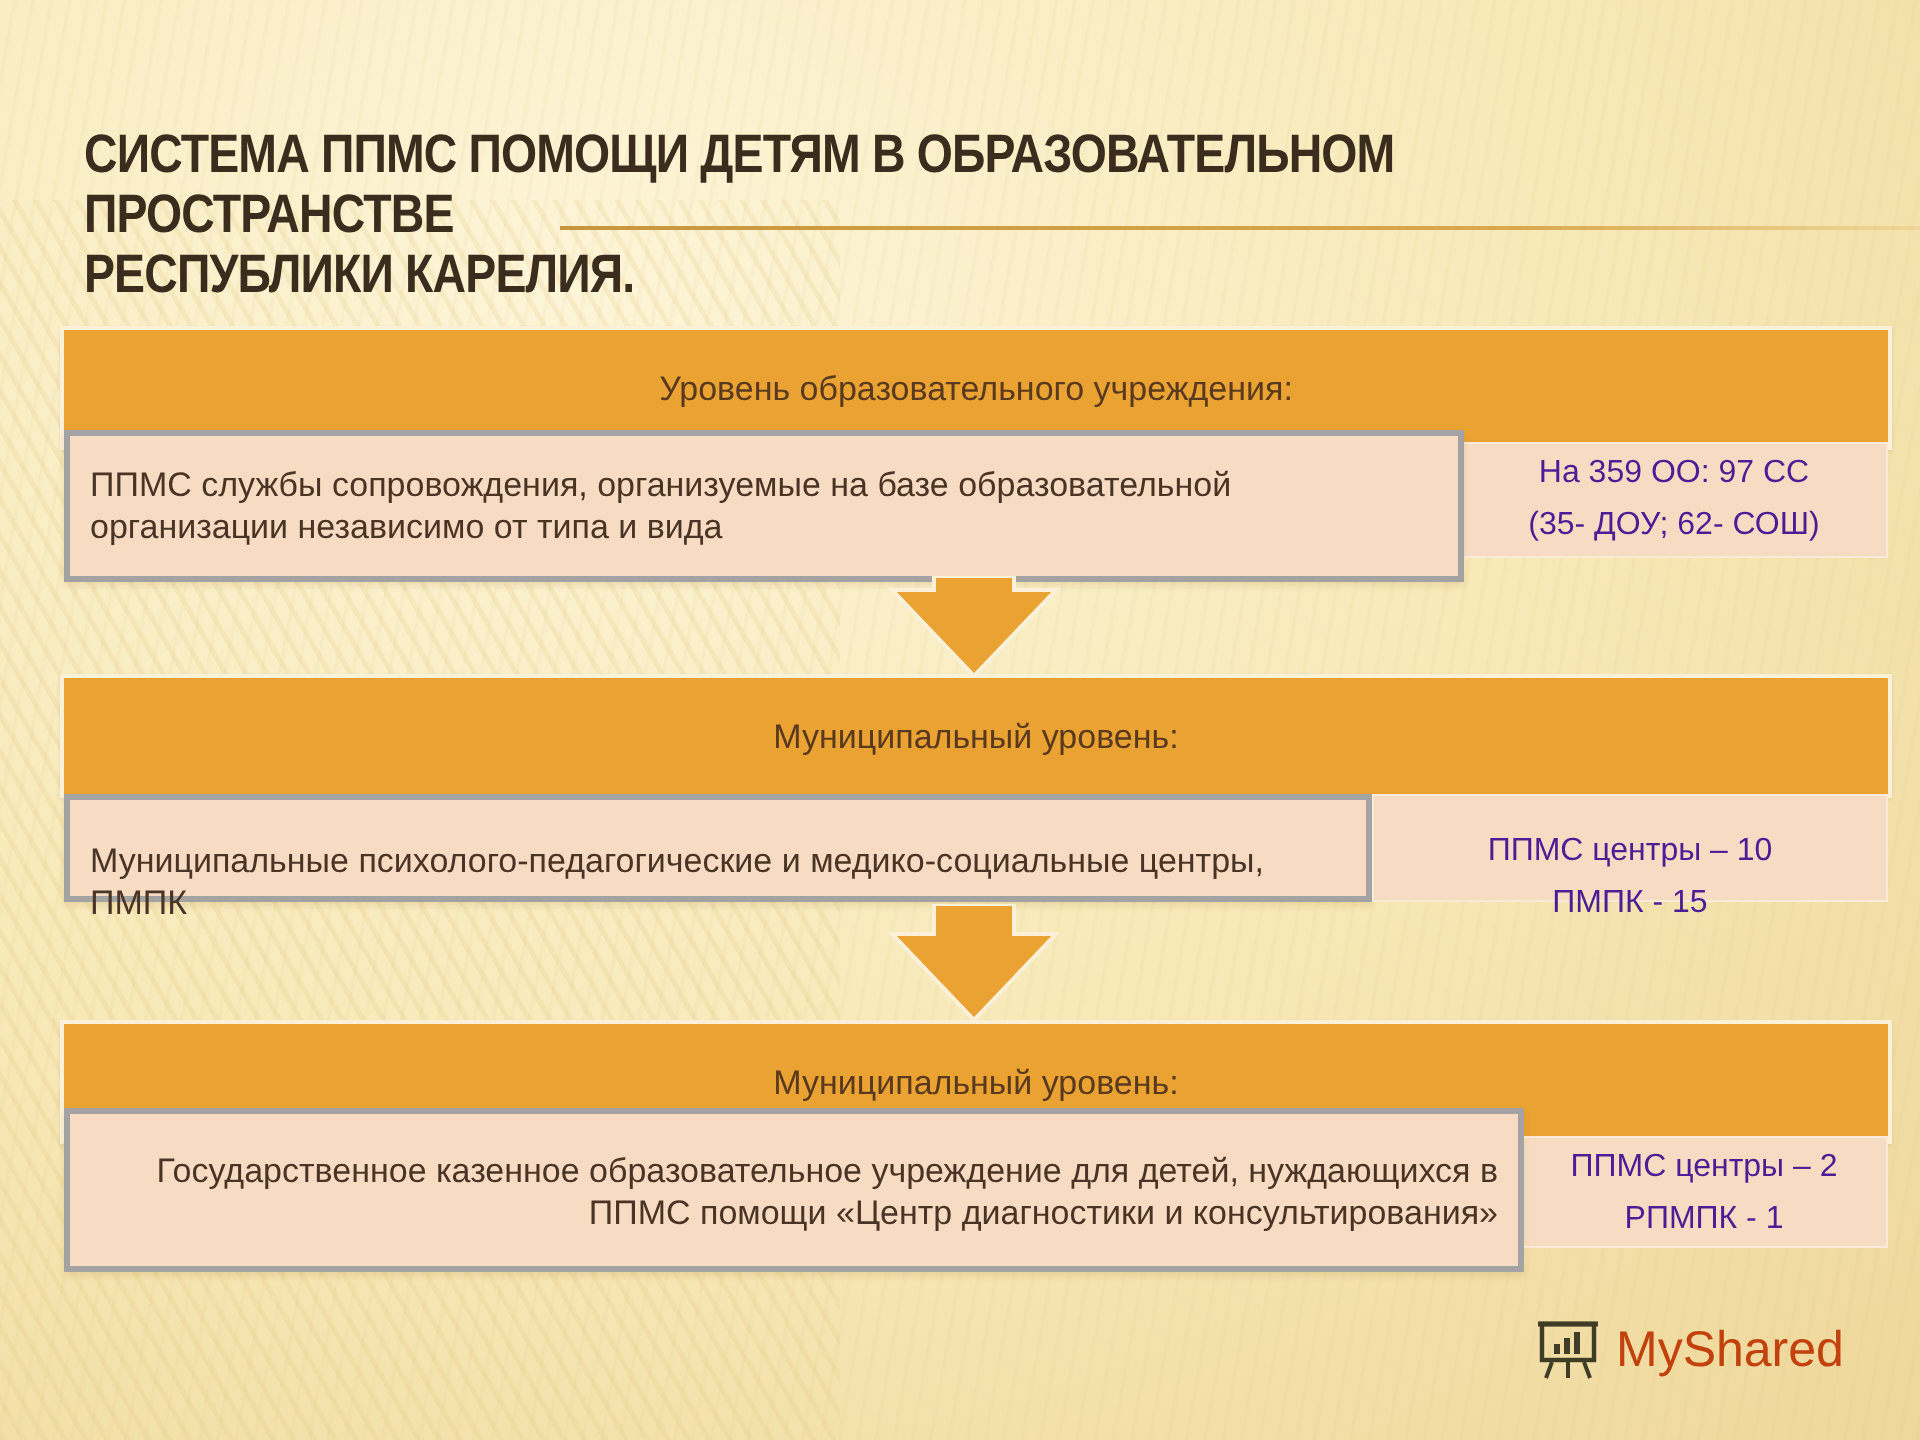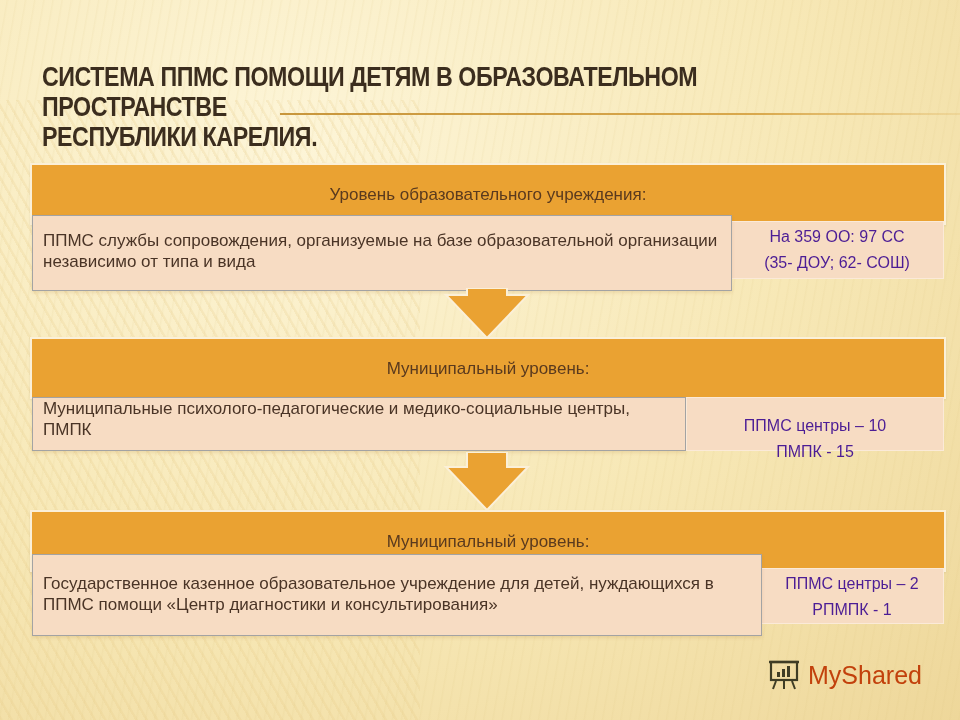--- a/index.html
+++ b/index.html
@@ -32,21 +32,21 @@
       position: absolute; left: 0; right: 0; top: 0;
       background: #eaa232; border: 2px solid #fbf0d8;
       box-shadow: 0 1px 2px rgba(0,0,0,0.08);
     }
     .band-label {
       position: absolute; left: 0; right: 0; text-align: center;
       font-size: 17px; color: #5a3a1e;
     }
     .desc {
       position: absolute; background: #f7dcc3;
-      border: 1px solid #a3a3a3;
+      border: 3px solid #a3a3a3;
       font-size: 17px; color: #4a3426; line-height: 21px;
       padding: 6px 10px; box-sizing: border-box;
       box-shadow: 0 2px 3px rgba(160,110,40,0.15);
     }
     .stat {
       position: absolute; background: #f7dcc3; border: 1px solid #fbead8;
       text-align: center; font-size: 16px; color: #4c1d95; line-height: 26px;
       box-sizing: border-box; padding-top: 2px;
     }
     .arrow {
@@ -83,42 +83,42 @@
 <div class="arrow" style="left:442px; top:288px;">
   <svg width="90" height="52" viewBox="0 0 90 52">
     <polygon points="25,0 65,0 65,7 86,7 45,50 4,7 25,7" fill="#eaa232" stroke="#fbf0d8" stroke-width="2"></polygon>
   </svg>
 </div>
 
 <div class="level" style="left:30px; top:337px; width:916px; height:118px;">
   <div class="band" style="height:58px;text-decoration:underline;">
     <div class="band-label" style="top:20px;">Муниципальный уровень:</div>
   </div>
-  <div class="desc" style="left:2px; top:60px; width:654px; height:54px; padding-top:0;">Муниципальные психолого-педагогические и медико-социальные центры, ПМПК</div>
+  <div class="desc" style="left:2px; top:60px; width:654px; height:54px; padding-top:20px;">Муниципальные психолого-педагогические и медико-социальные центры, ПМПК</div>
   <div class="stat" style="left:656px; top:60px; width:258px; height:54px; padding-top:15px;">
     <div>ППМС центры – 10</div>
     <div>ПМПК - 15</div>
   </div>
 </div>
 
 <div class="arrow" style="left:442px; top:452px;">
   <svg width="90" height="60" viewBox="0 0 90 60">
     <polygon points="25,0 65,0 65,15 86,15 45,58 4,15 25,15" fill="#eaa232" stroke="#fbf0d8" stroke-width="2"></polygon>
   </svg>
 </div>
 
 <div class="level" style="left:30px; top:510px; width:916px; height:130px;">
   <div class="band" style="height:58px;">
     <div class="band-label" style="top:20px;">Муниципальный уровень:</div>
   </div>
   <div class="stat" style="left:730px; top:58px; width:184px; height:56px;">
     <div>ППМС центры – 2</div>
     <div>РПМПК - 1</div>
   </div>
-  <div class="desc" style="left:2px; top:44px; width:730px; height:82px; padding-top:18px;">Государственное казенное образовательное учреждение для детей, нуждающихся в ППМС помощи «Центр диагностики и консультирования»</div>
+  <div class="desc" style="left:2px; top:44px; width:730px; height:82px; padding-top:18px;text-align:right;">Государственное казенное образовательное учреждение для детей, нуждающихся в ППМС помощи «Центр диагностики и консультирования»</div>
 </div>
 
 <div class="watermark">
   <svg width="36" height="34" viewBox="0 0 36 34">
     <rect x="5" y="4" width="26" height="18" fill="none" stroke="#3f3d25" stroke-width="2.2"></rect>
     <path d="M3 4 h30" stroke="#3f3d25" stroke-width="2.5"></path>
     <rect x="11" y="14" width="3" height="5" fill="#3f3d25"></rect>
     <rect x="16" y="11" width="3" height="8" fill="#3f3d25"></rect>
     <rect x="21" y="8" width="3" height="11" fill="#3f3d25"></rect>
     <path d="M10 23 l-3 8 M18 23 v8 M26 23 l3 8" stroke="#3f3d25" stroke-width="2"></path>

